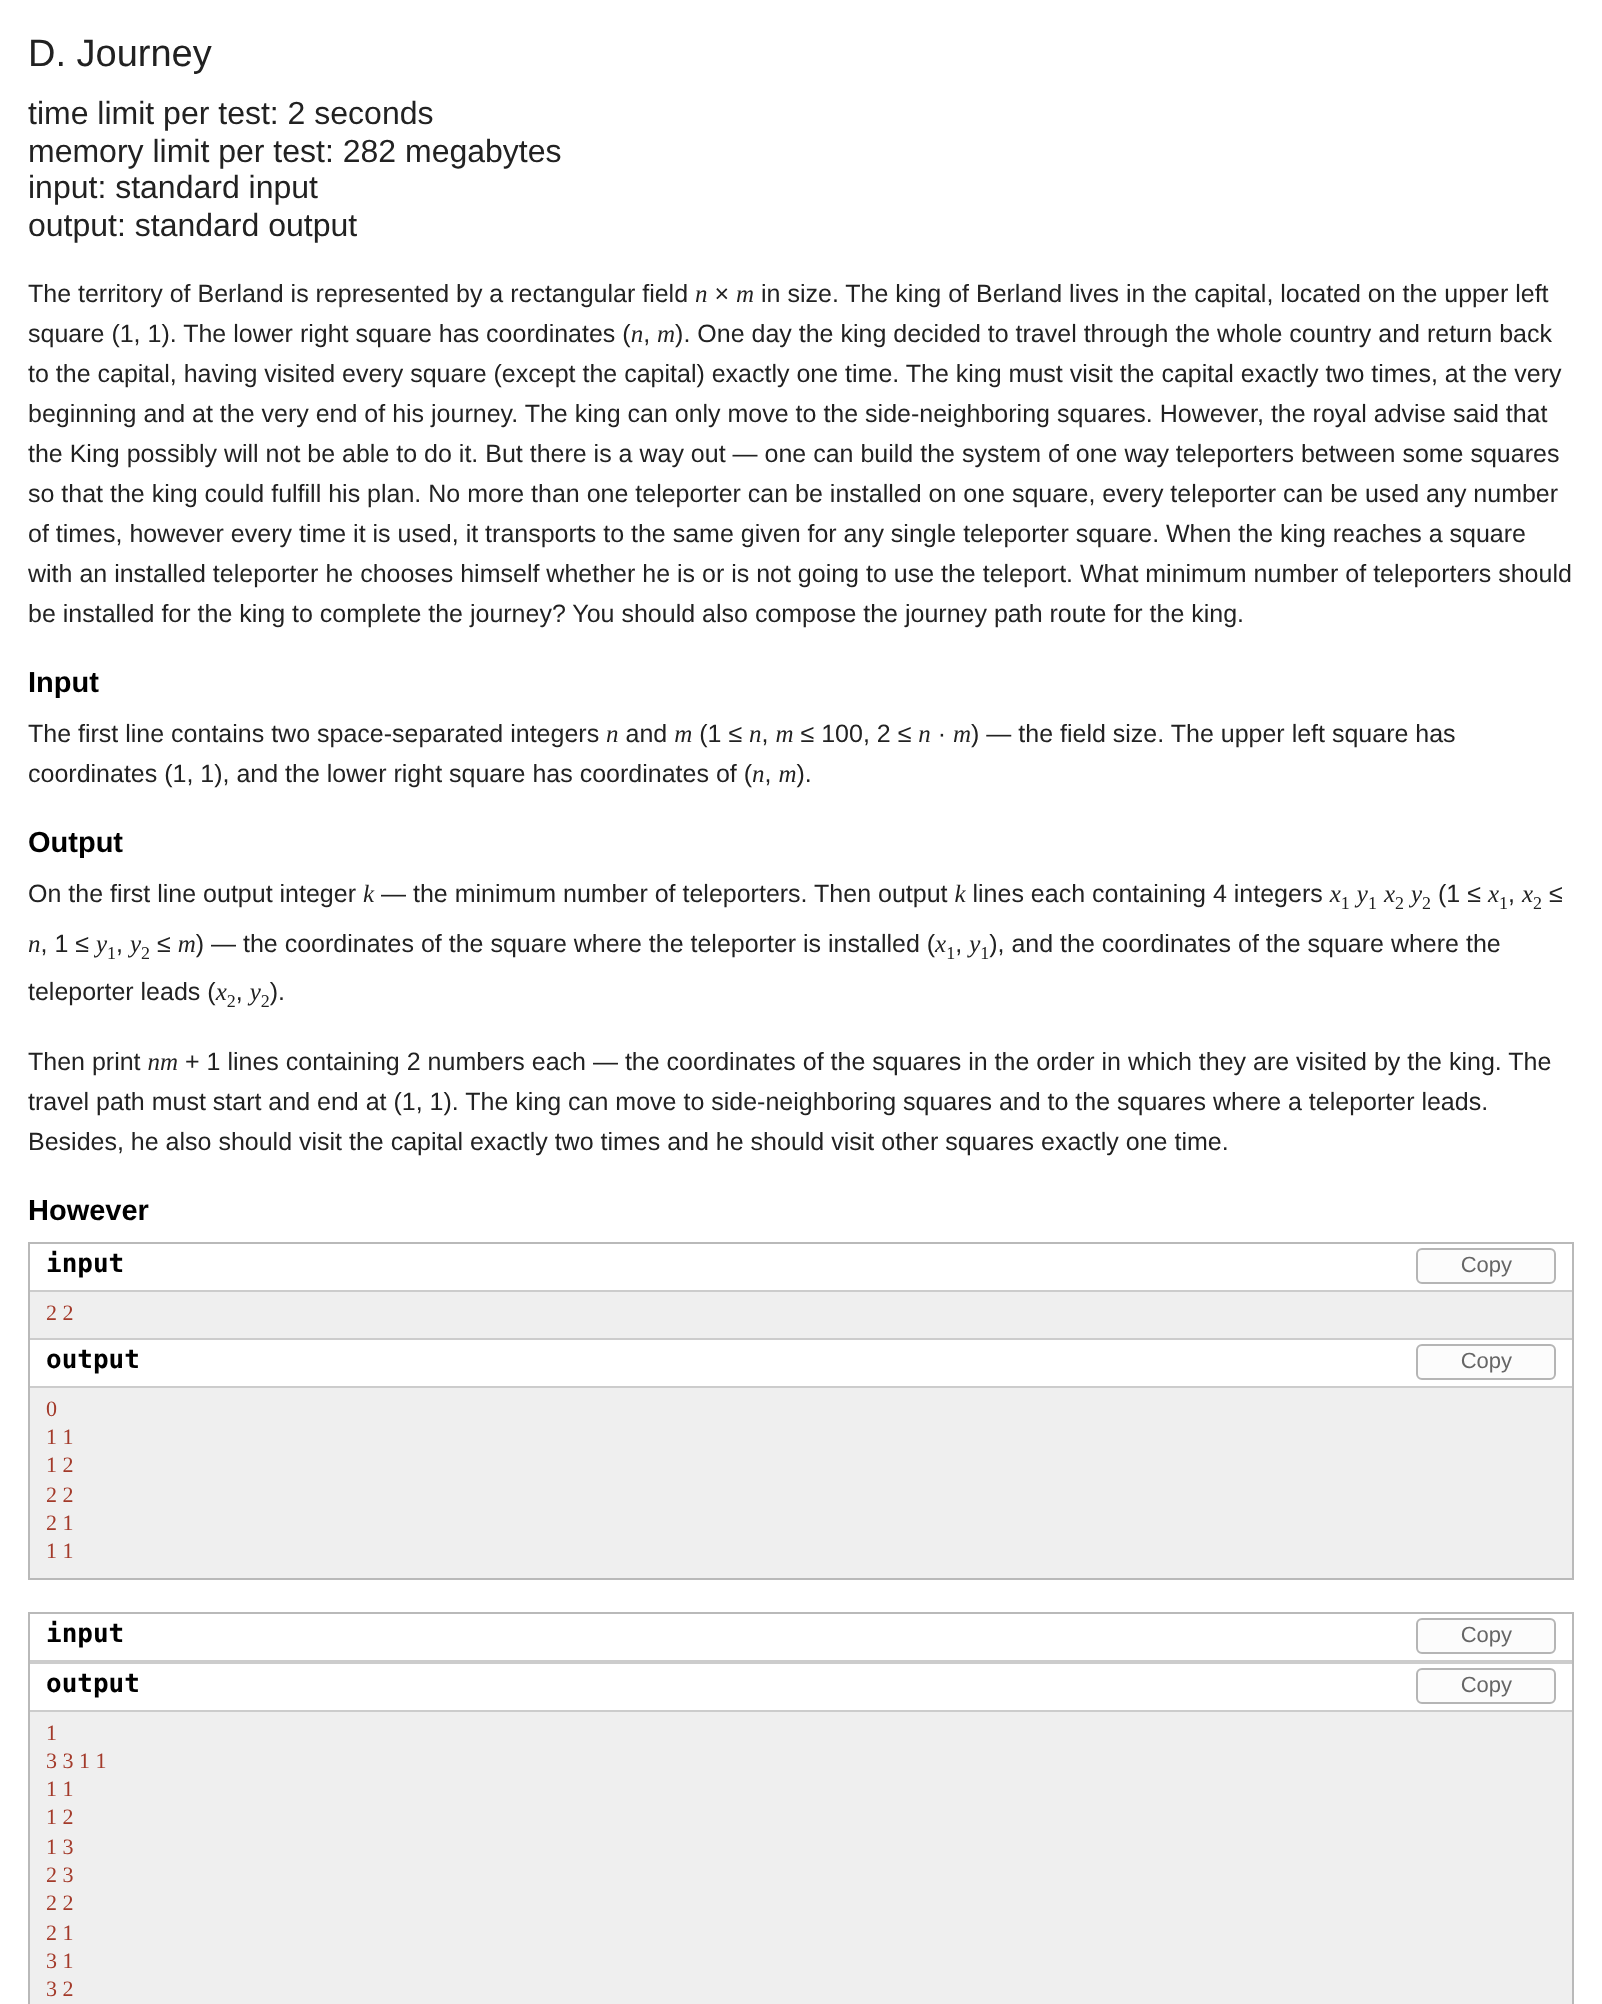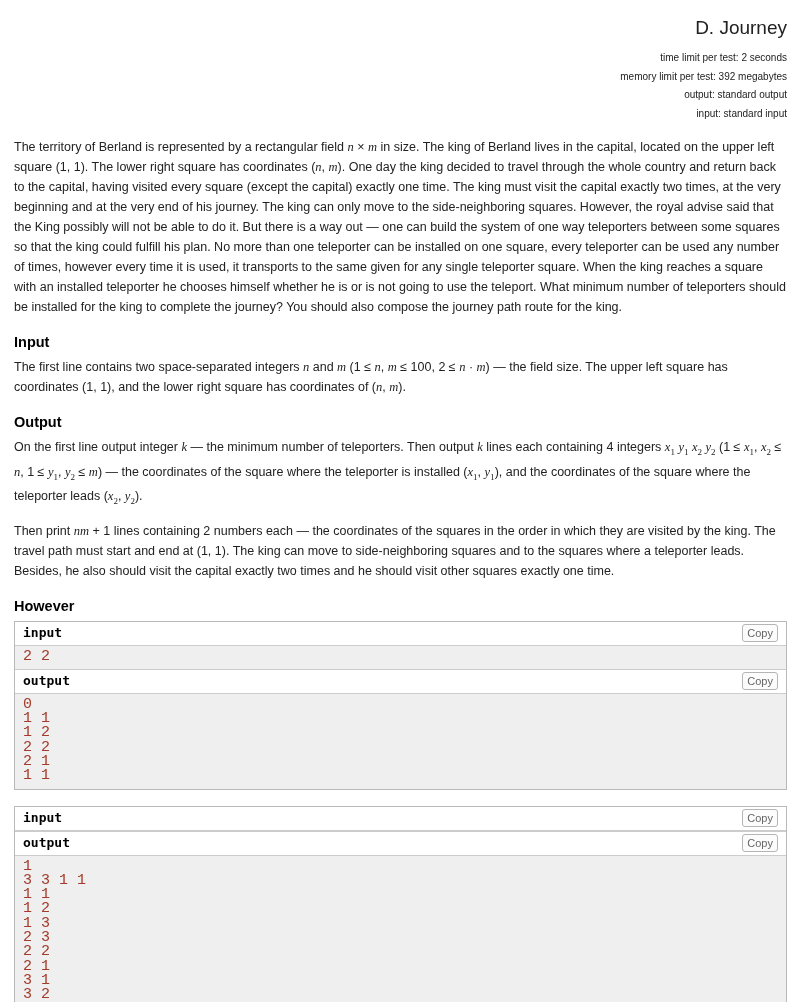--- a/index.html
+++ b/index.html
@@ -15,23 +15,23 @@
   html,body{margin:0;padding:0;background:#ffffff;}
   body{
     width:801px;
     font-family:"Liberation Sans", sans-serif;
     font-size:12.5px;
     line-height:20px;
     color:var(--text);
     position:relative;
   }
   .page{padding:10px 14px 12px;}
-  .problem-header{text-align:right;}
+  .problem-header{text-align:left;}
   .title{font-size:19px;line-height:24px;margin:6px 0 9px;color:#212121;}
-  .limit{font-size:10px;line-height:18.5px;}
+  .limit{font-size:16px;line-height:18.5px;}
   .statement p{margin:14px 0 0;}
   p{margin:0 0 10px;}
   .section-title{font-size:14.5px;font-weight:bold;color:#000;margin:15px 0 5px;}
   i{font-family:"Liberation Serif", serif;font-style:italic;}
   sub{font-size:9px;font-family:"Liberation Serif", serif;}
   .sample-test{
     border:1px solid var(--box-border);
     margin:4px 0 16px;
     background:#fff;
   }
@@ -41,43 +41,43 @@
     padding:2px 8px;border-bottom:1px solid var(--rule);background:#fff;
     height:24px;
   }
   .io-label{
     font-family:"DejaVu Sans Mono", monospace;
     font-weight:bold;font-size:13px;color:#000;
   }
   .copy-btn{
     font-size:11px;line-height:14px;color:var(--muted);
     border:1px solid #b5b5b5;border-radius:3px;
-    padding:1px 4px;background:#fcfcfc;cursor:pointer;
+    padding:1px 21px;background:#fcfcfc;cursor:pointer;
     user-select:none;
   }
   .sample-pre{
     margin:0;background:var(--pre-background);
     padding:4px 8px 5px;
-    font-family:Liberation Mono, monospace;
-    font-size:15px;line-height:14.3px;
+    font-family:Liberation Serif, serif;
+    font-size:11px;line-height:14.3px;
     color:var(--sample-text);
     white-space:pre;
   }
 </style>
 </head>
 <body>
 
 <div class="page">
 
   <div class="problem-header">
     <div class="title">D. Journey</div>
     <div class="limit">time limit per test: 2 seconds</div>
-    <div class="limit">memory limit per test: 392 megabytes</div>
+    <div class="limit">memory limit per test: 282 megabytes</div>
+    <div class="limit">input: standard input</div>
     <div class="limit">output: standard output</div>
-    <div class="limit">input: standard input</div>
   </div>
 
   <div class="statement">
     <p>The territory of Berland is represented by a rectangular field <i>n</i> × <i>m</i> in size. The king of Berland lives in the capital, located on the upper left square (1, 1). The lower right square has coordinates (<i>n</i>, <i>m</i>). One day the king decided to travel through the whole country and return back to the capital, having visited every square (except the capital) exactly one time. The king must visit the capital exactly two times, at the very beginning and at the very end of his journey. The king can only move to the side-neighboring squares. However, the royal advise said that the King possibly will not be able to do it. But there is a way out — one can build the system of one way teleporters between some squares so that the king could fulfill his plan. No more than one teleporter can be installed on one square, every teleporter can be used any number of times, however every time it is used, it transports to the same given for any single teleporter square. When the king reaches a square with an installed teleporter he chooses himself whether he is or is not going to use the teleport. What minimum number of teleporters should be installed for the king to complete the journey? You should also compose the journey path route for the king.</p>
   </div>
 
   <div class="section">
     <div class="section-title">Input</div>
     <p>The first line contains two space-separated integers <i>n</i> and <i>m</i> (1 ≤ <i>n</i>, <i>m</i> ≤ 100, 2 ≤ <i>n</i> · <i>m</i>) — the field size. The upper left square has coordinates (1, 1), and the lower right square has coordinates of (<i>n</i>, <i>m</i>).</p>
   </div>

